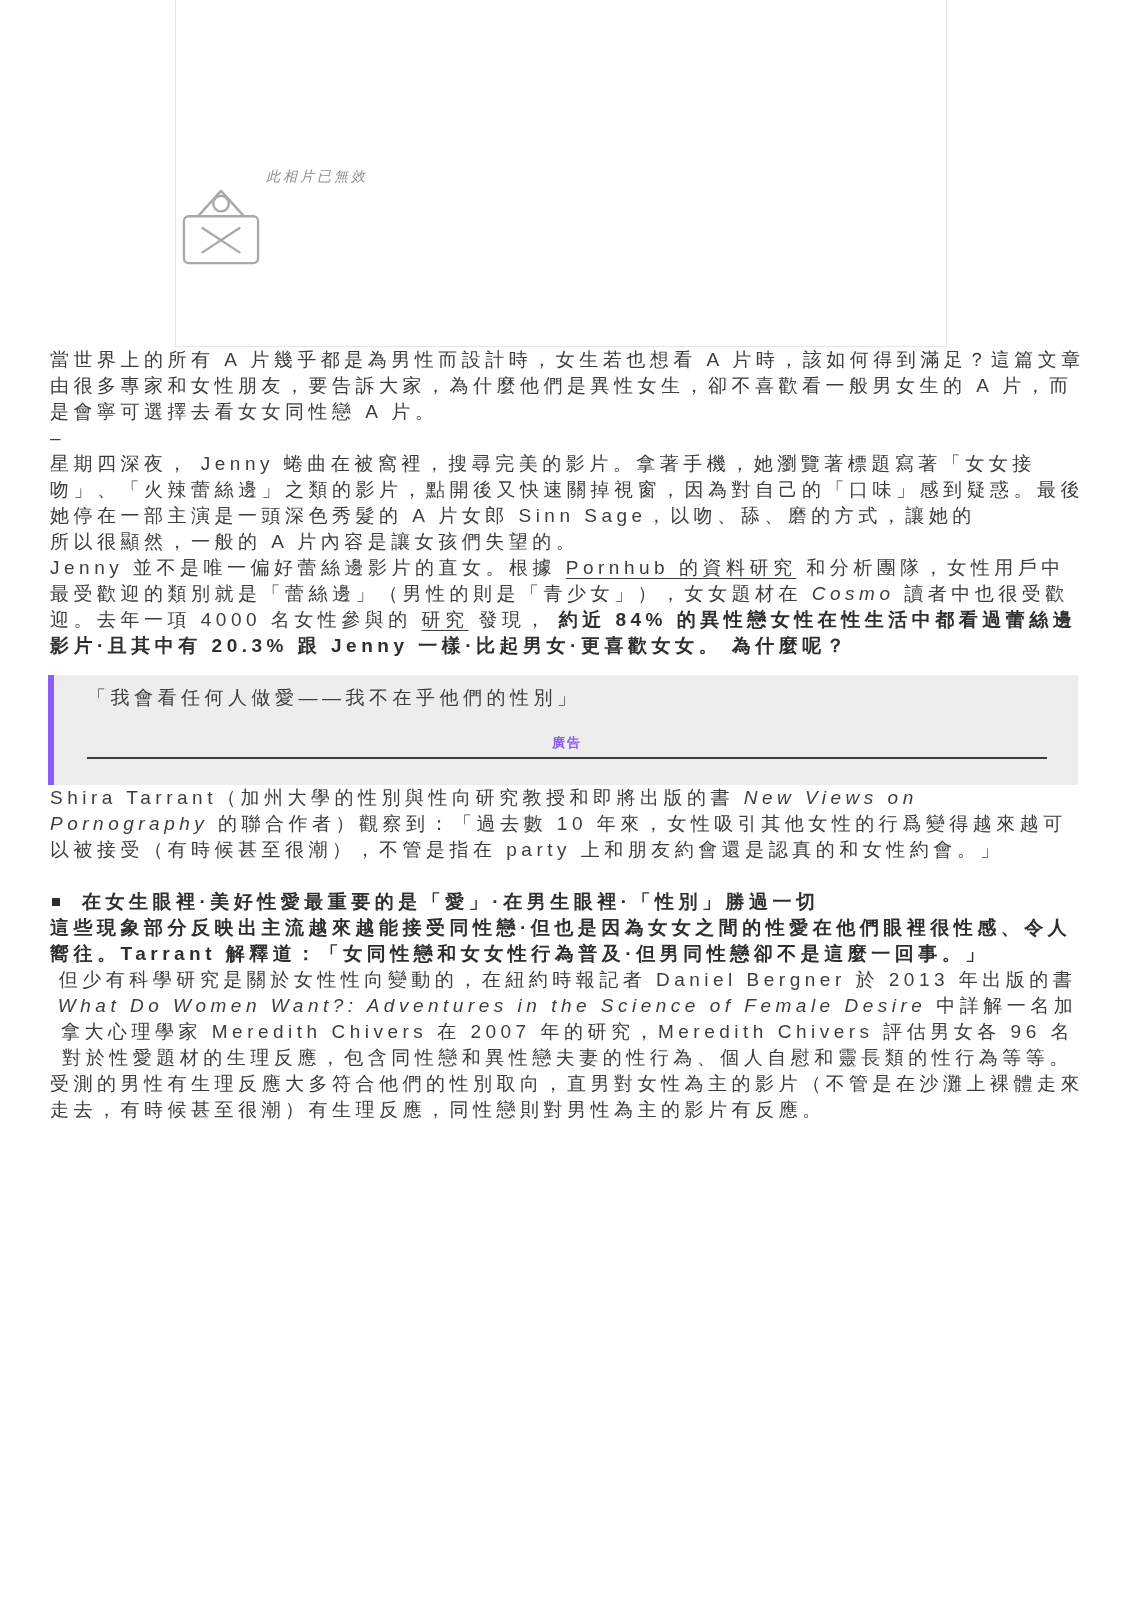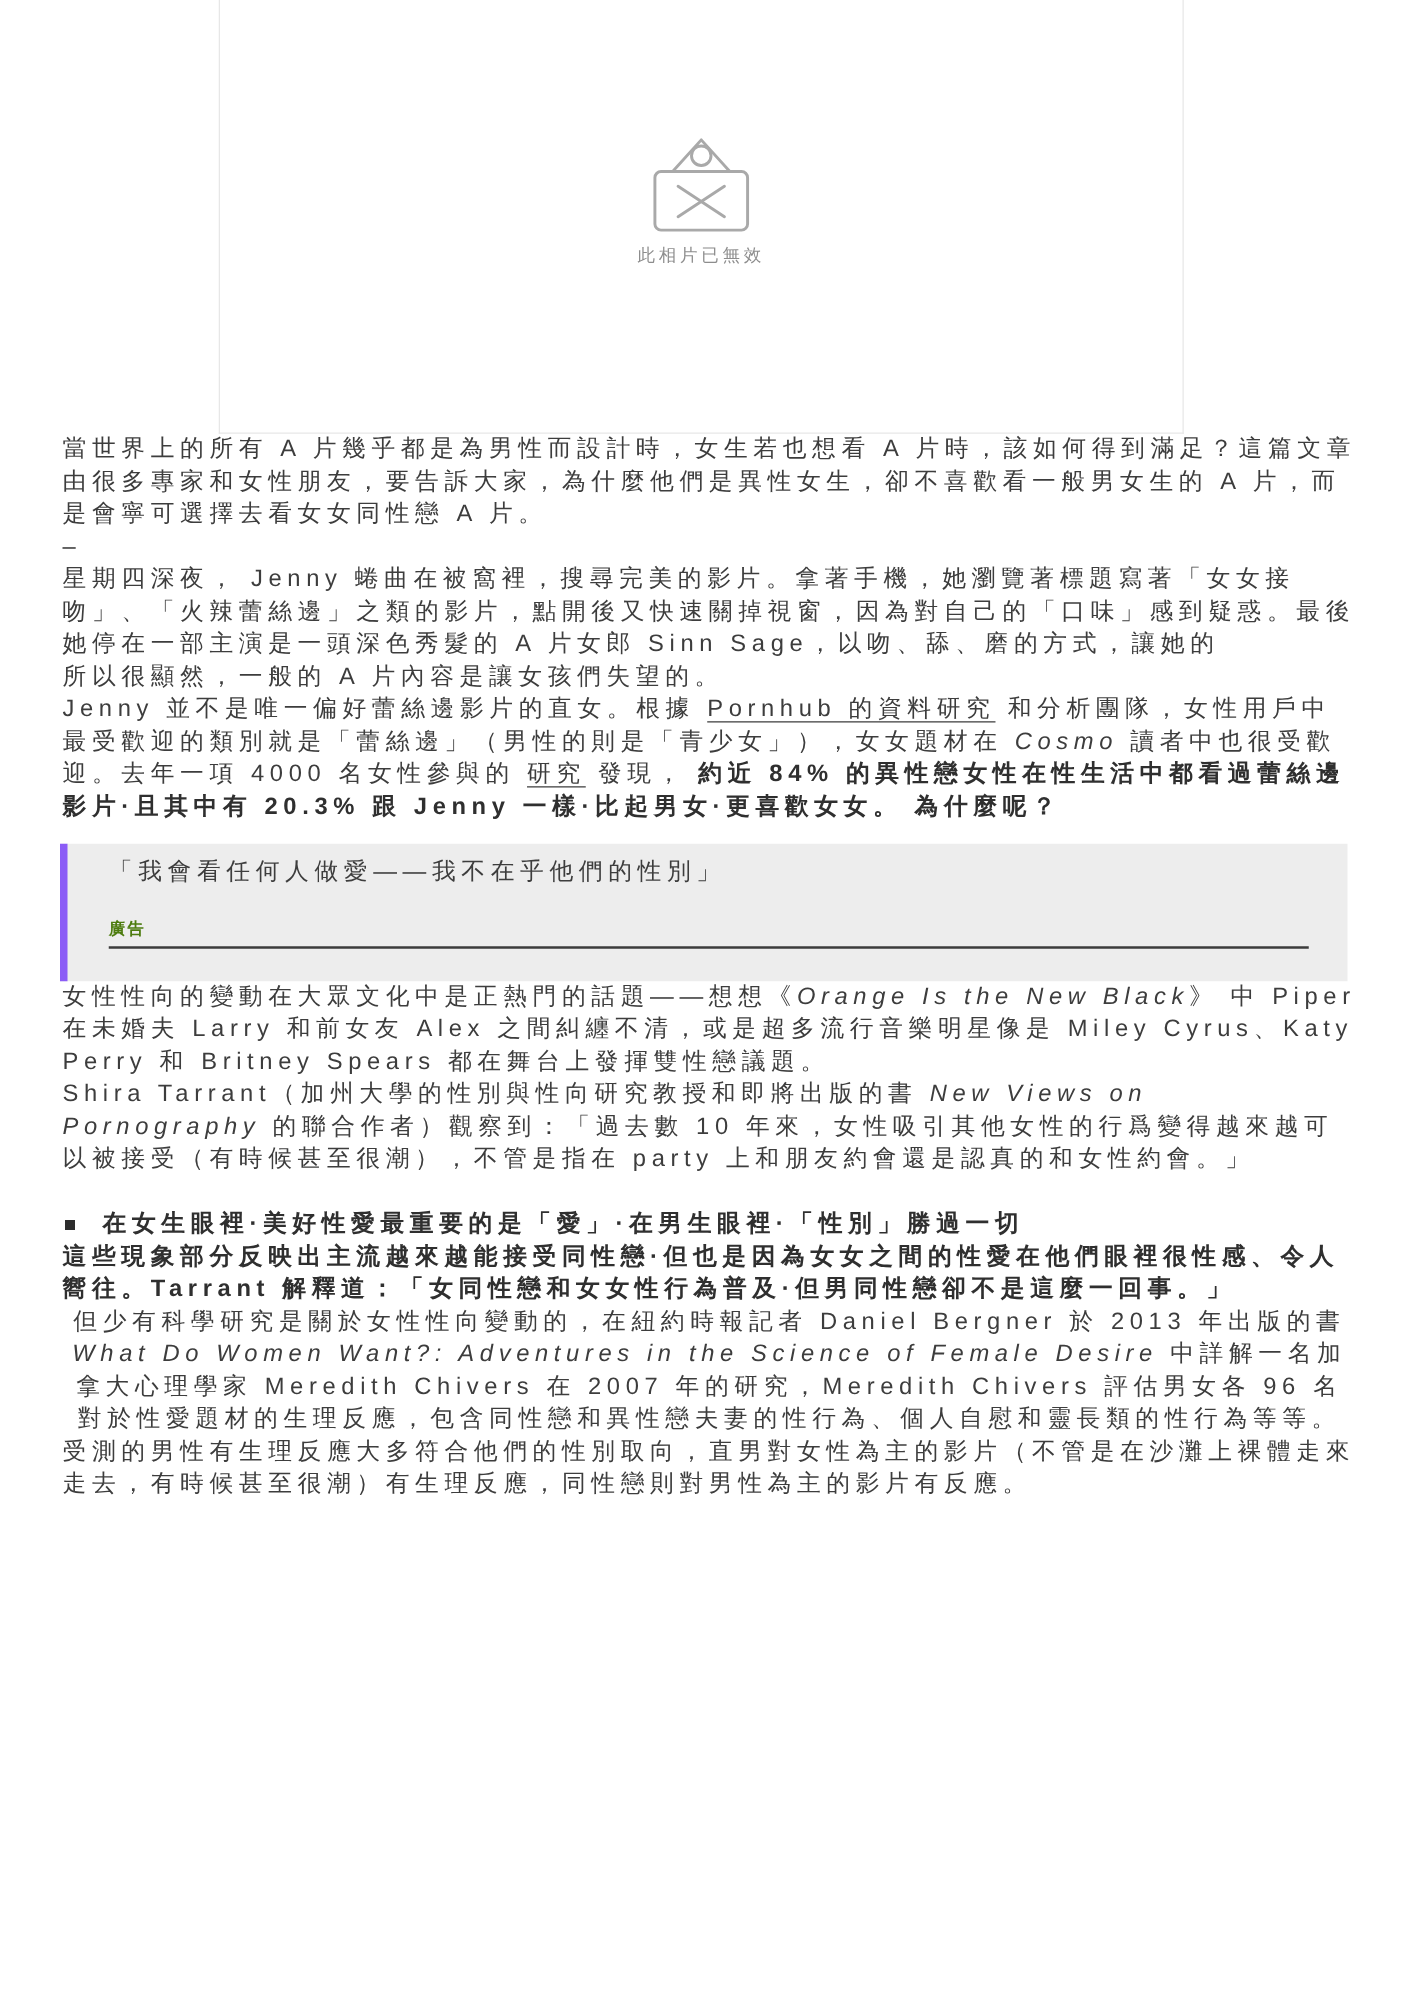--- a/index.html
+++ b/index.html
@@ -12,21 +12,21 @@
   }
   .clip { height: 1390px; overflow: hidden; }
 
   
   .image-box {
     box-sizing: border-box;
     margin-left: 175px;
     width: 772px; height: 347px;
     border: 1px solid #e7e7e7; border-top: none;
     background: #ffffff;
-    display: flex; flex-direction: column; align-items: center;
+    display: flex; flex-direction: row; align-items: center; font-style: italic;
   }
   .icon-wrap { margin-top: 108px; width: 90px; height: 80px; }
   .photo-label {
     margin-top: 8px;
     font-size: 14px; letter-spacing: 3px;
     color: #8d8d8d;
   }
 
   
   .article {
@@ -58,21 +58,21 @@
     margin: 16px 0 0 -2px;
     width: 1030px;
     background: #ededed;
     border-left: 6px solid #8b5cf6;
     padding: 10px 31px 26px 33px;
   }
   .quote-text { font-size: 19px; line-height: 26px; letter-spacing: 4.5px; color: #3d3d3d; }
   .ad-label {
     margin-top: 24px;
     font-size: 13px; font-weight: bold; letter-spacing: 2px;
-    color: #4d7c0f; line-height: 16px;
+    color: #8b5cf6; line-height: 16px; text-align: center;
   }
   .ad-rule { margin-top: 6px; height: 0; border-bottom: 2px solid #3c3c3c; }
 
   
   .bullet-row { margin-top: 26px; display: flex; align-items: center; }
   .bullet-square {
     flex: none;
     width: 8px; height: 8px;
     background: #2d2d2d;
     margin: 0 22px 0 2px;
@@ -108,21 +108,20 @@
     <p class="p-obvious"><span class="run run-normal">所以很顯然，一般的 A 片內容是讓女孩們失望的。</span></p>
 
     <p class="p-pornhub"><span class="run run-normal">Jenny 並不是唯一偏好蕾絲邊影片的直女。根據 </span><a class="run run-link" href="#">Pornhub 的資料研究</a><span class="run run-normal"> 和分析團隊，女性用戶中最受歡迎的類別就是「蕾絲邊」（男性的則是「青少女」），女女題材在 </span><span class="run run-italic">Cosmo</span><span class="run run-normal"> 讀者中也很受歡迎。去年一項 4000 名女性參與的 </span><a class="run run-link" href="#">研究</a><span class="run run-normal"> 發現， </span><span class="run run-bold">約近 84% 的異性戀女性在性生活中都看過蕾絲邊影片·且其中有 20.3% 跟 Jenny 一樣·比起男女·更喜歡女女。 為什麼呢？</span></p>
 
     <div class="quote-block">
       <div class="quote-text">「我會看任何人做愛——我不在乎他們的性別」</div>
       <div class="ad-label">廣告</div>
       <div class="ad-rule"></div>
     </div>
 
-    <p class="p-culture"><span class="run run-normal">女性性向的變動在大眾文化中是正熱門的話題——想想《</span><span class="run run-italic">Orange Is the New Black</span><span class="run run-normal">》 中 Piper 在未婚夫 Larry 和前女友 Alex 之間糾纏不清，或是超多流行音樂明星像是 Miley Cyrus、Katy Perry 和 Britney Spears 都在舞台上發揮雙性戀議題。</span></p>
 
     <p class="p-tarrant"><span class="run run-normal">Shira Tarrant（加州大學的性別與性向研究教授和即將出版的書 </span><span class="run run-italic">New Views on Pornography</span><span class="run run-normal"> 的聯合作者）觀察到：「過去數 10 年來，女性吸引其他女性的行爲變得越來越可以被接受（有時候甚至很潮），不管是指在 party 上和朋友約會還是認真的和女性約會。」</span></p>
 
     <div class="bullet-row">
       <span class="bullet-square"></span>
       <span class="bullet-text"><span class="run run-bold">在女生眼裡·美好性愛最重要的是「愛」·在男生眼裡·「性別」勝過一切</span></span>
     </div>
 
     <p class="p-boldclaim"><span class="run run-bold">這些現象部分反映出主流越來越能接受同性戀·但也是因為女女之間的性愛在他們眼裡很性感、令人嚮往。Tarrant 解釋道：「女同性戀和女女性行為普及·但男同性戀卻不是這麼一回事。」</span></p>
 

